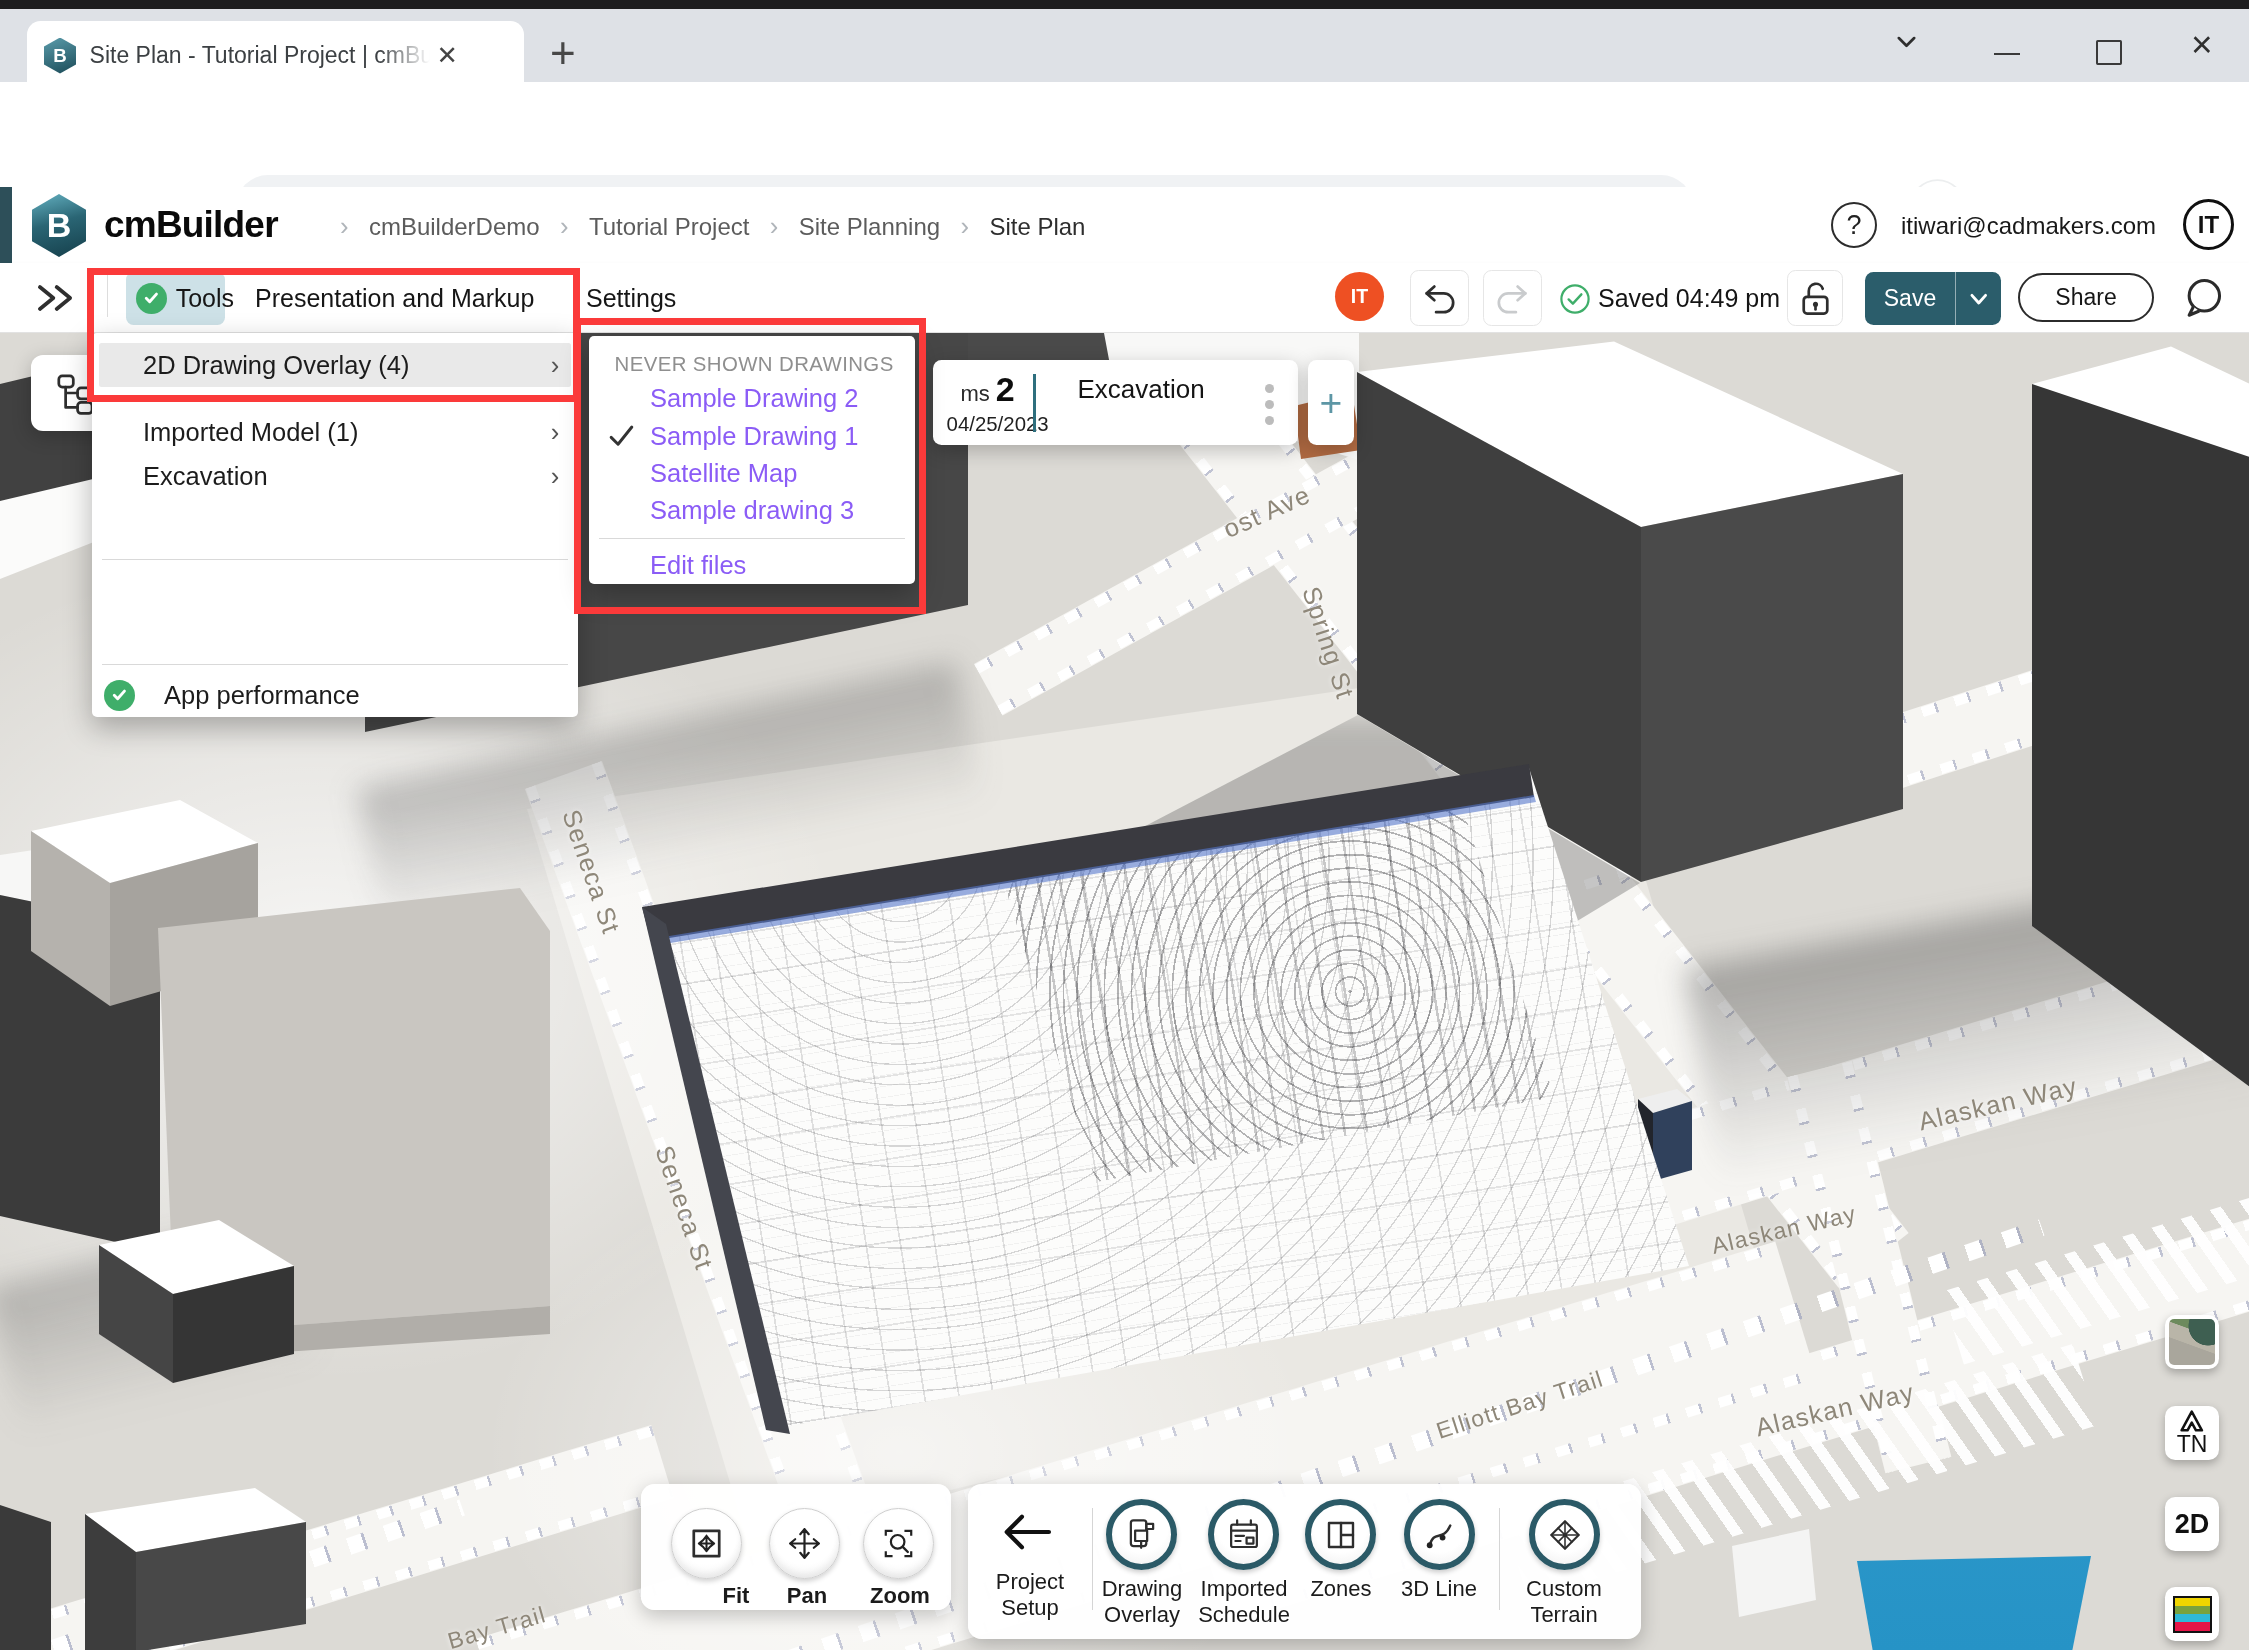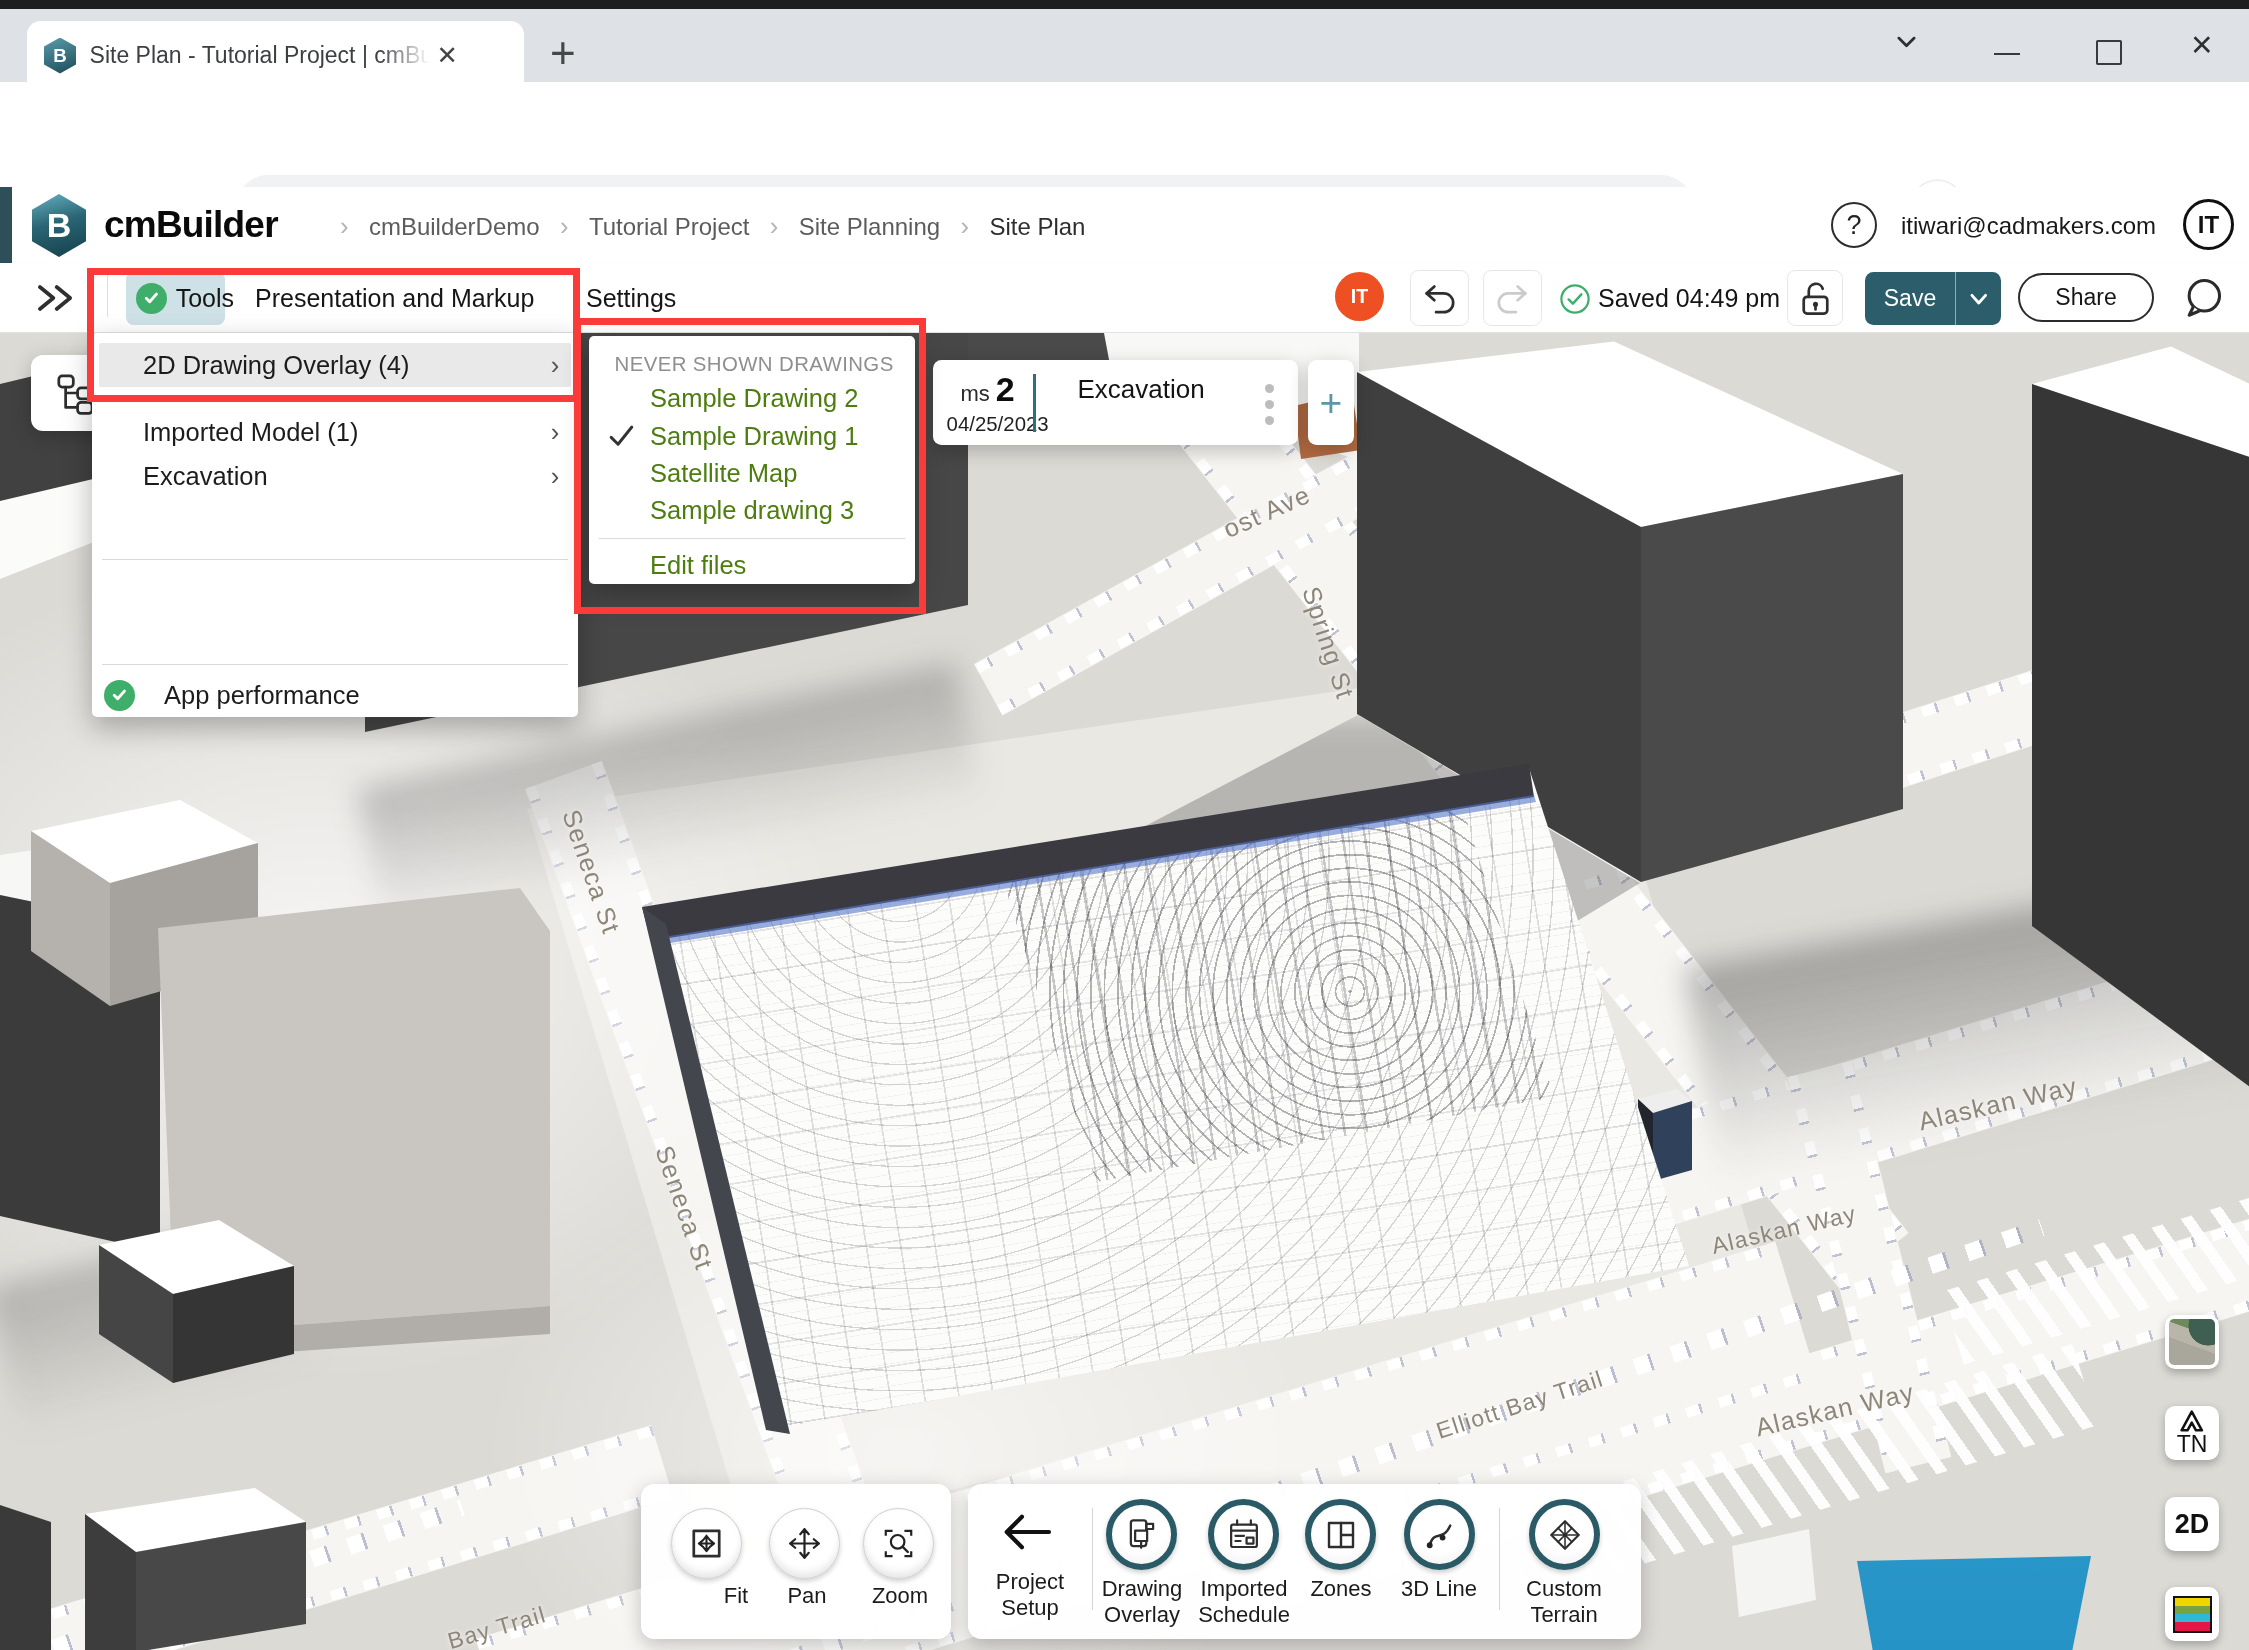--- a/index.html
+++ b/index.html
@@ -121,33 +121,33 @@
   .beta{margin-left:49px;background:#f0541f;color:#fff;font-size:18.7px;font-weight:bold;letter-spacing:0.4px;padding:5.1px 15.3px;border-radius:18.7px;}
   #tm-3 .lbl{margin-left:18.7px;}
   .mhr{position:absolute;left:10.2px;right:10.2px;height:0.8px;background:#d9d9d9;}
   #tm-hr1{top:226px;} #tm-hr2{top:331px;}
   #tm-4{top:238px;height:39px;} #tm-5{top:280px;height:39px;} #tm-6{top:343px;height:39px;}
   #tm-6 .chk-fill{margin-left:12px;}
   #tm-6 .lbl{margin-left:29px;}
 
   #sub-menu{left:589px;top:336px;width:326px;height:248px;}
   #sub-header{position:absolute;left:25.5px;top:17px;font-size:20.4px;color:#8f8f8f;letter-spacing:0.4px;}
-  .smi{position:absolute;left:0;width:100%;height:36px;font-size:25.5px;color:#4d7c0f;display:flex;align-items:center;}
+  .smi{position:absolute;left:0;width:100%;height:36px;font-size:25.5px;color:#8b5cf6;display:flex;align-items:center;}
   .smi .lbl{margin-left:61px;}
   .smi .check{position:absolute;left:17px;top:3.4px;}
   #sm-0{top:44px;} #sm-1{top:82px;} #sm-2{top:119px;} #sm-3{top:156px;}
   #sub-hr{top:202px;}
   #sm-edit{top:211px;}
 
   .redbox{position:absolute;border:7.6px solid #fb3a3a;z-index:40;pointer-events:none;}
   #red1{left:87px;top:268px;width:493px;height:134px;}
   #red2{left:574px;top:318px;width:352px;height:296px;}
 
   
-  #bl-card{left:641px;top:1484px;width:310px;height:155px;border-radius:13.6px;background:rgba(255,255,255,.97);}
+  #bl-card{left:641px;top:1484px;width:310px;height:126px;border-radius:13.6px;background:rgba(255,255,255,.97);font-weight:bold;}
   #br-card{left:968px;top:1484px;width:673px;height:155px;border-radius:13.6px;background:rgba(255,255,255,.97);}
   .circ{position:absolute;width:71px;height:71px;border-radius:50%;background:radial-gradient(circle at 50% 35%,#fff 55%,#ededed);border:0.8px solid #cfcfcf;box-shadow:0 2.5px 5.1px rgba(0,0,0,.18),inset 0 -4.2px 6.8px rgba(0,0,0,.06);display:flex;align-items:center;justify-content:center;}
   .circ.teal{border:6px solid #2b5a67;box-shadow:0 2.5px 5.1px rgba(0,0,0,.2);}
   .blabel{position:absolute;font-size:22px;line-height:25.5px;color:#1b1b1b;text-align:center;transform:translateX(-50%);white-space:pre-line;}
   .vsep{position:absolute;top:24px;width:0.8px;height:102px;background:#d5d5d5;}
 
   
   .side-btn{position:absolute;left:2165px;width:54px;height:54px;background:#fff;border-radius:10.2px;box-shadow:0 3.4px 8.5px rgba(0,0,0,.25);display:flex;align-items:center;justify-content:center;}
   #thumb-btn{top:1315px;padding:4.2px;}
   #thumb-img{width:100%;height:100%;border-radius:5.1px;background:

